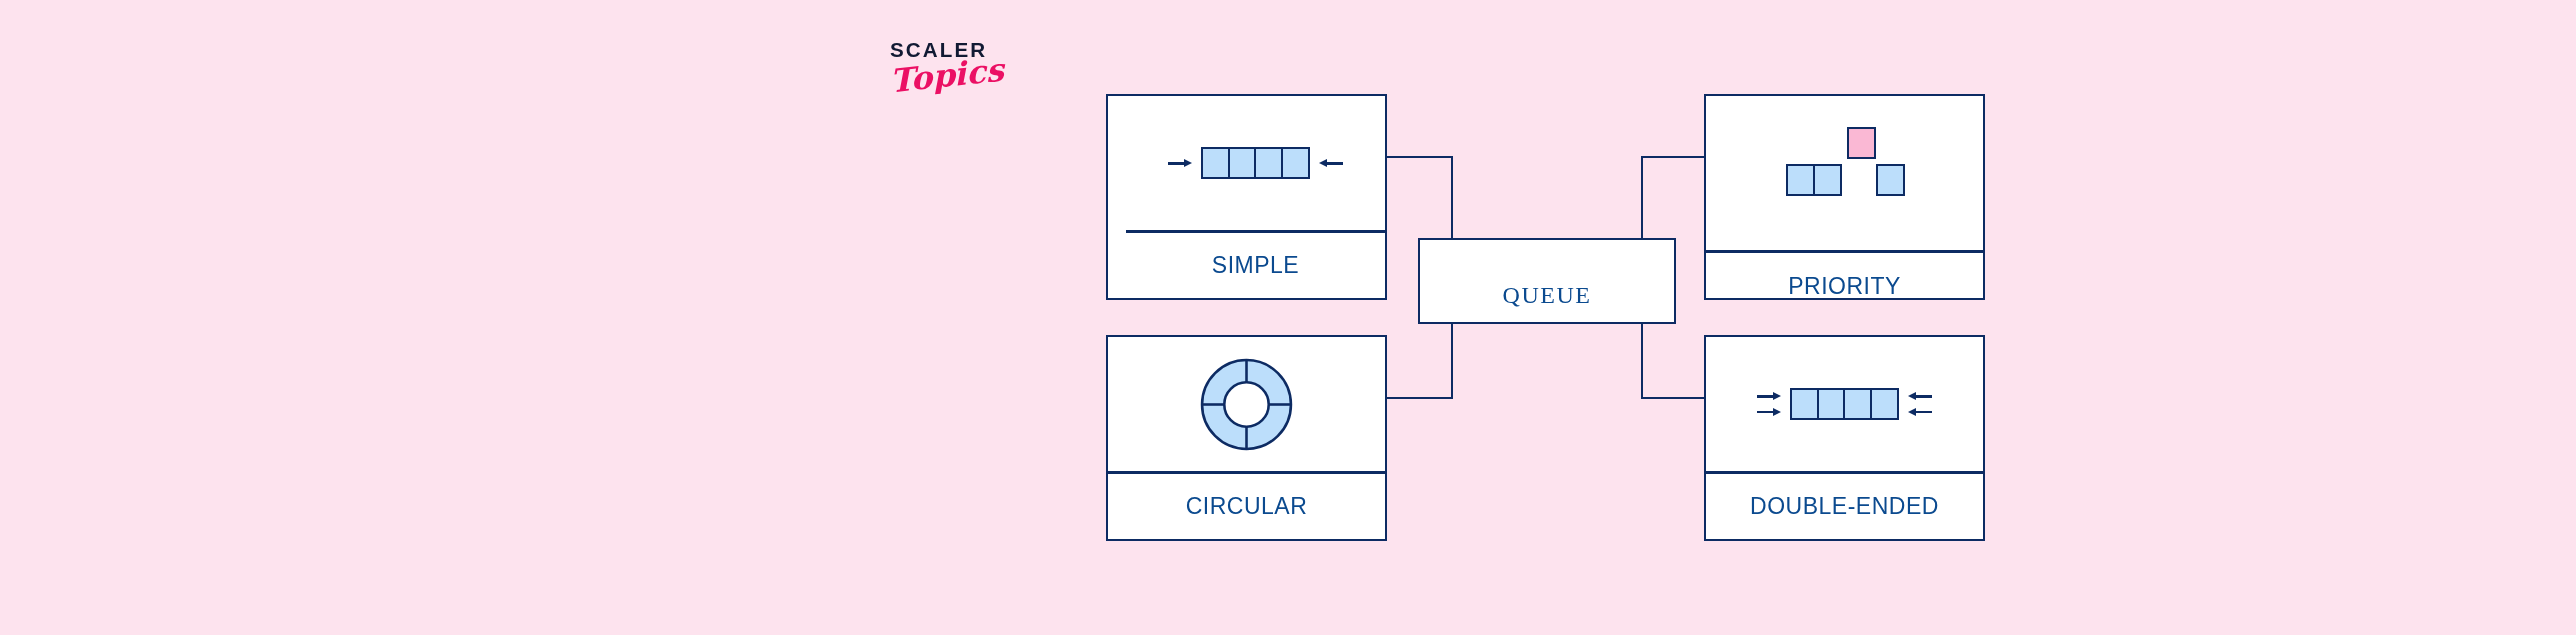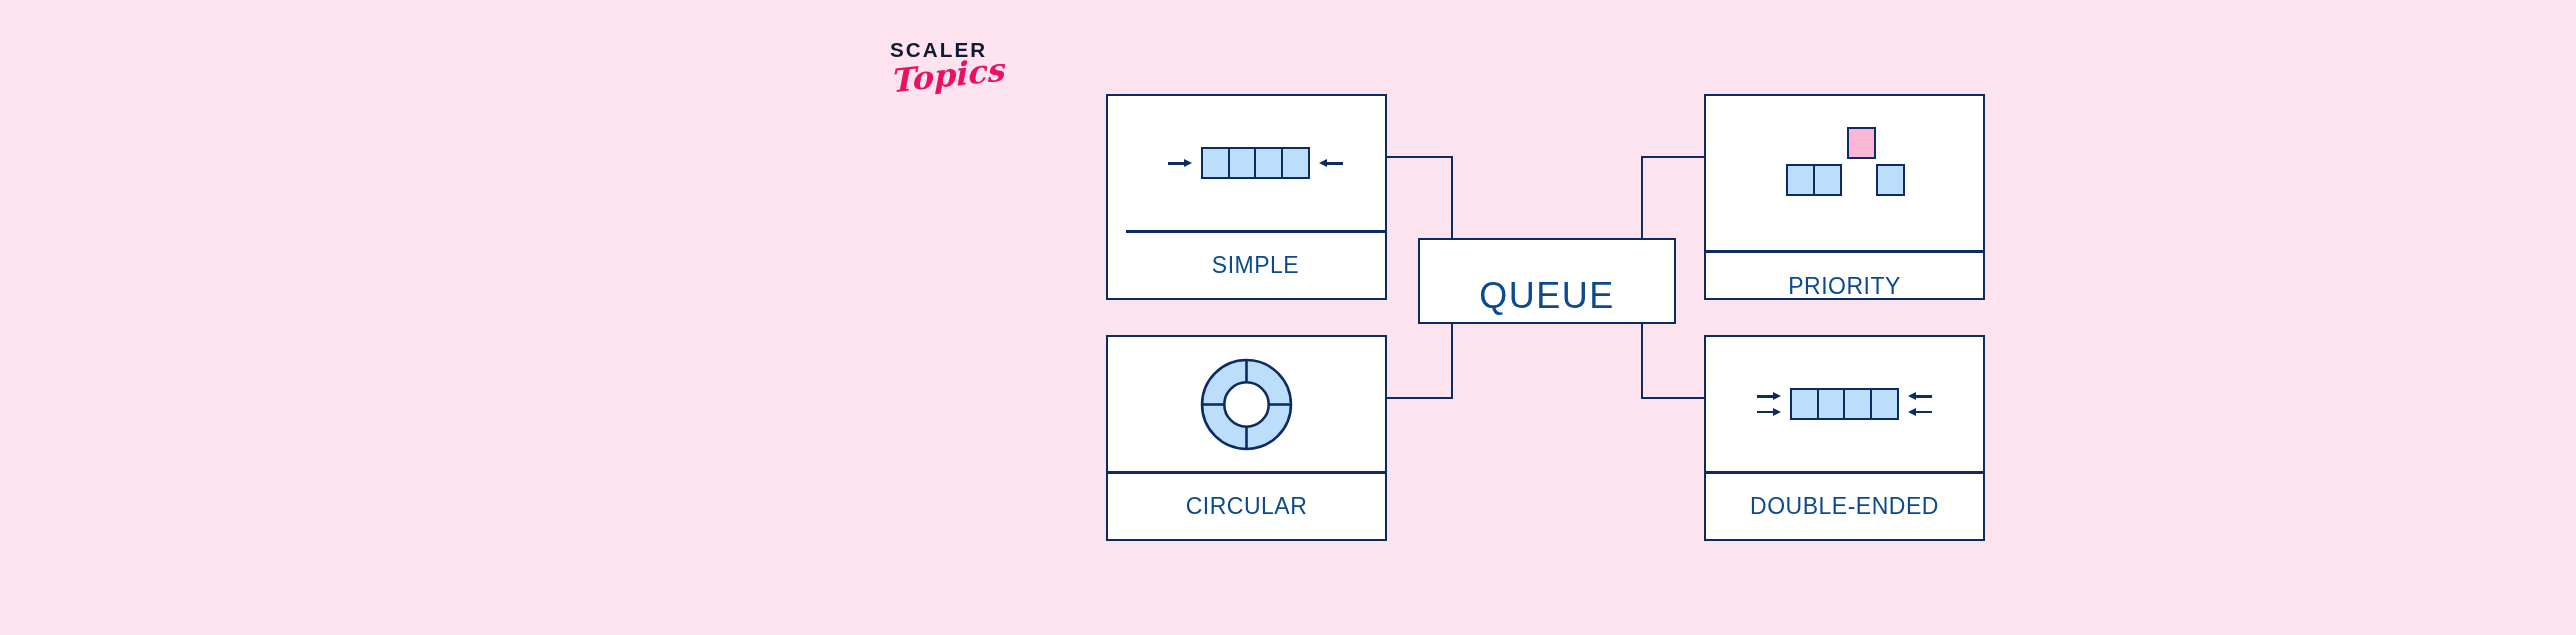--- a/index.html
+++ b/index.html
@@ -106,23 +106,23 @@
     box-sizing: border-box;
     background: #ffffff;
     border: 2.6px solid #0d2b63;
     display: flex;
     align-items: center;
     justify-content: center;
     z-index: 5;
   }
   #queue-node .queue-text {
     color: #0b4a8f;
-    font-size: 36px;
+    font-size: 24px;
     letter-spacing: 1.5px;
-    font-family: Liberation Sans, sans-serif;
+    font-family: Liberation Serif, serif;
     margin-top: 29px;
   }
 
   
   .conn {
     position: absolute;
     background: transparent;
     border-color: #0d2b63;
     border-style: solid;
     border-width: 0;

